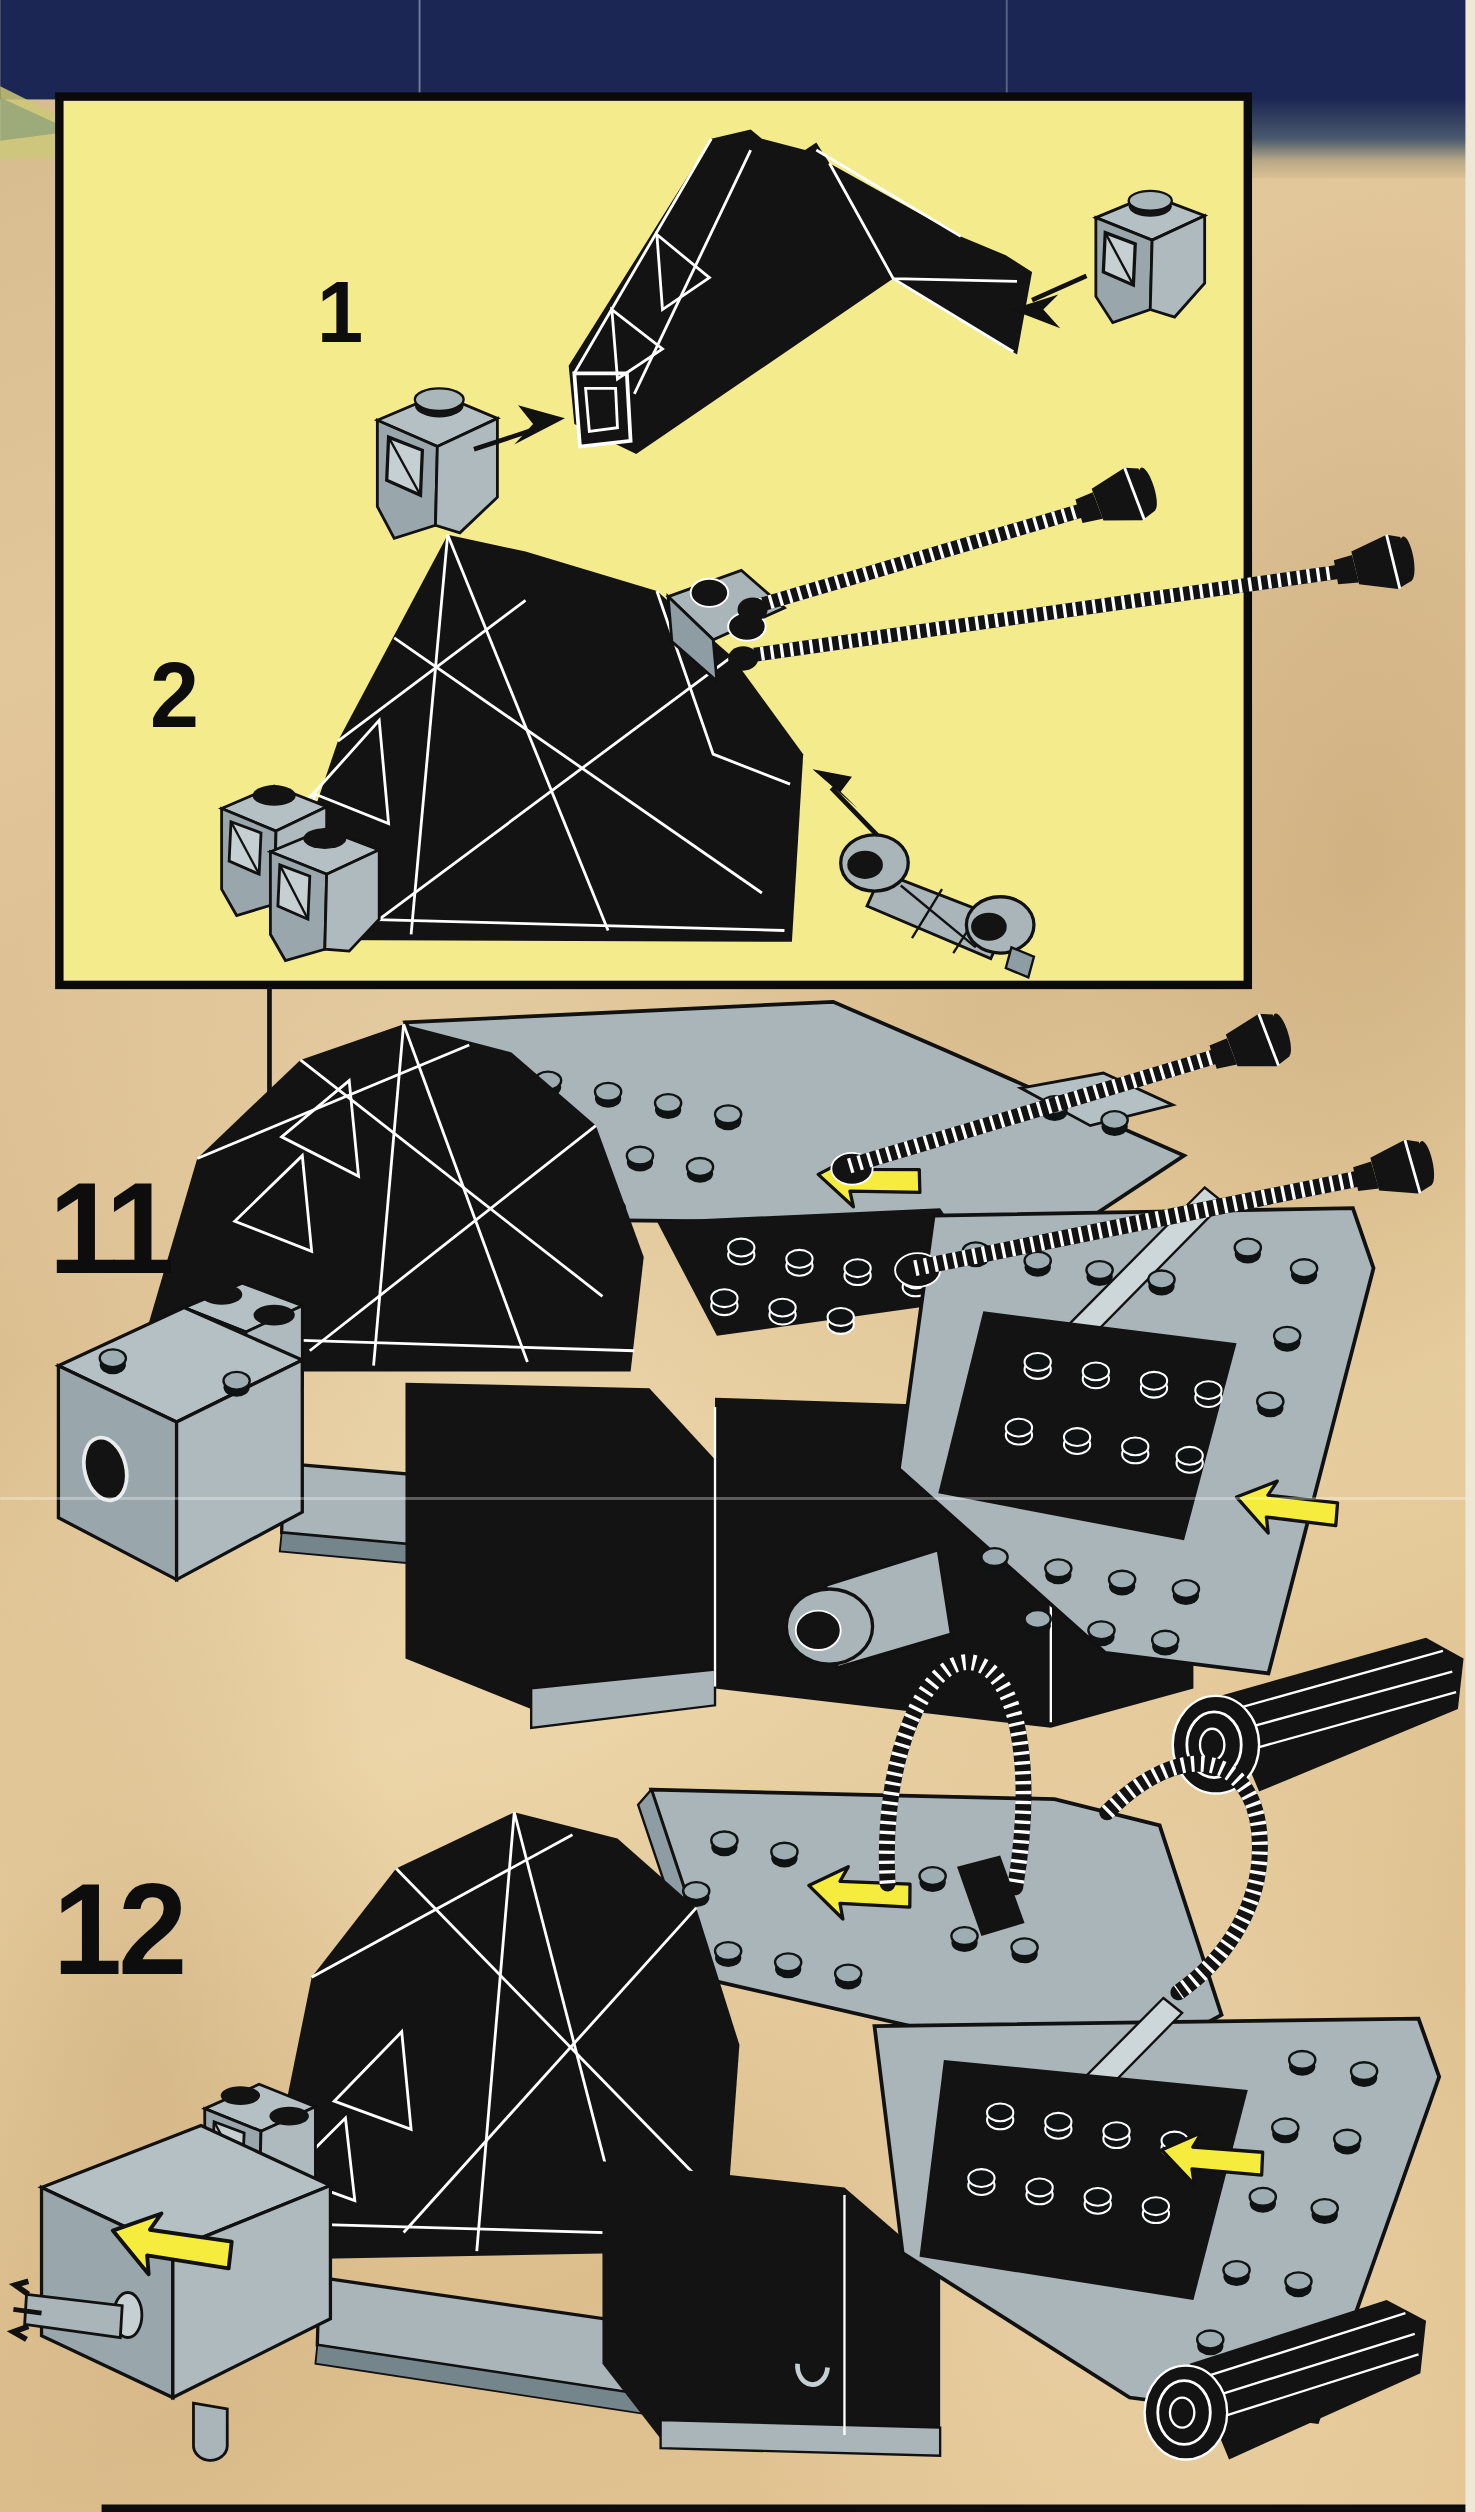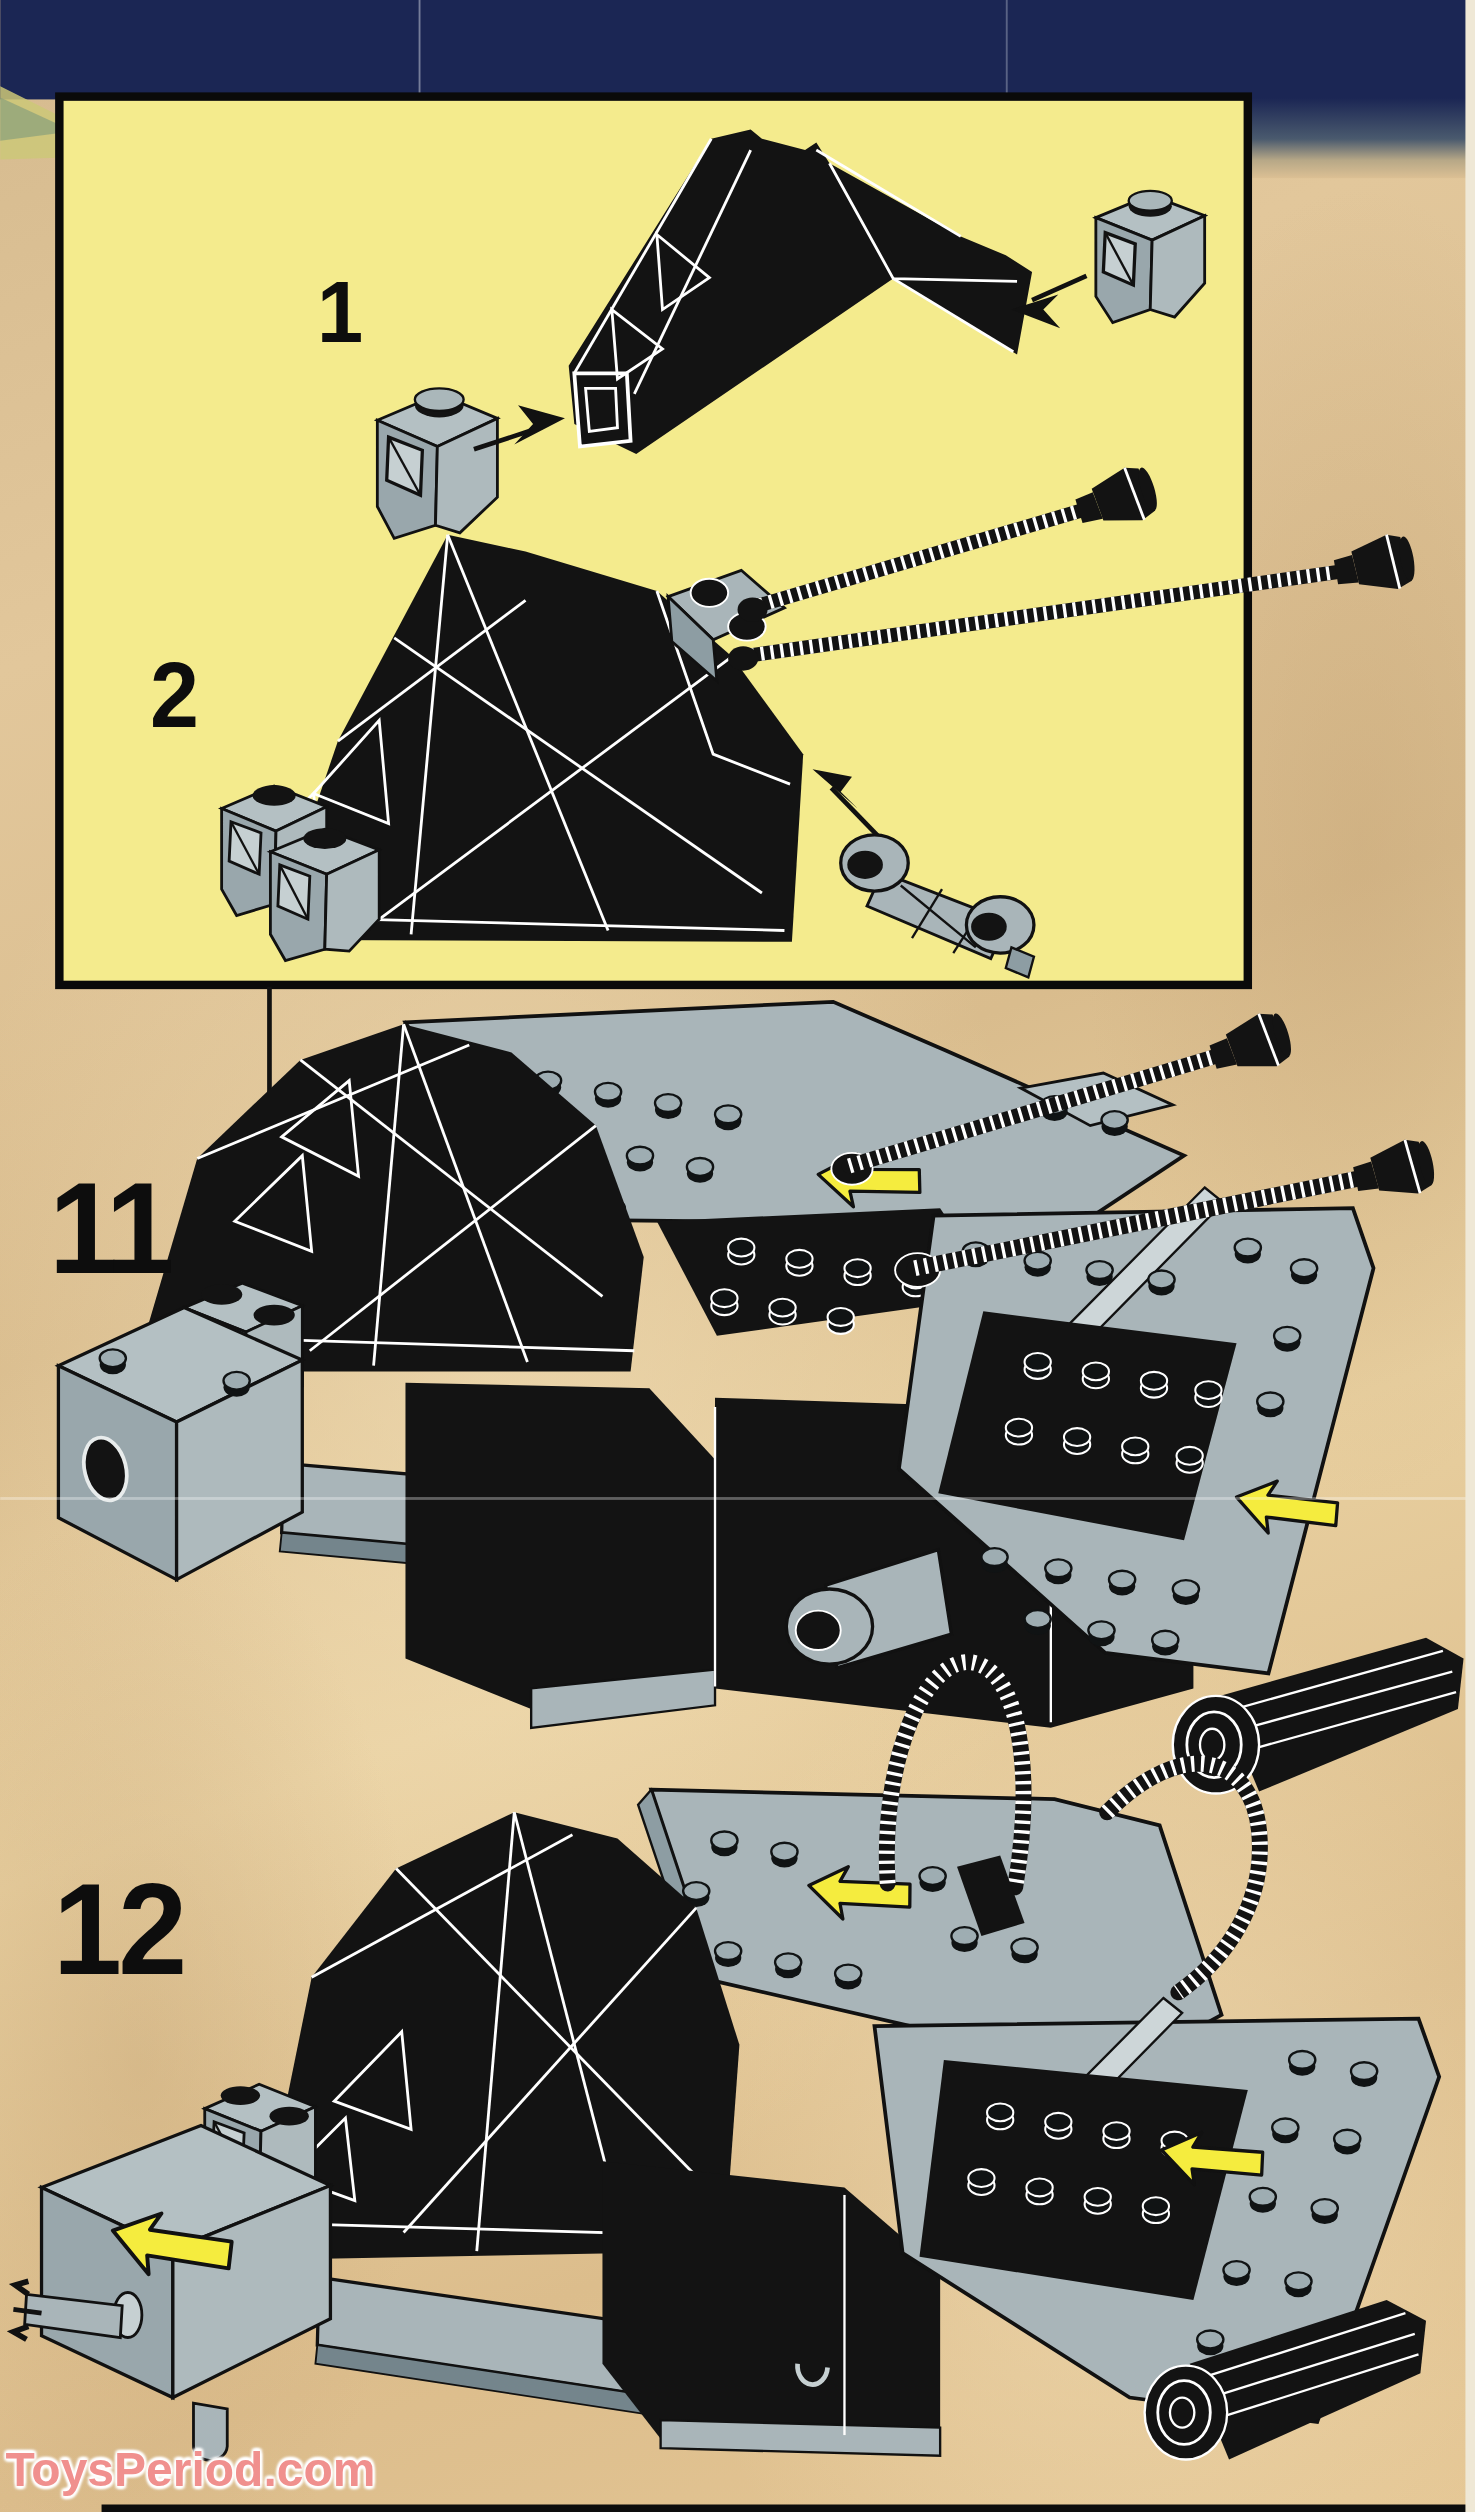--- a/index.html
+++ b/index.html
@@ -495,16 +495,15 @@
   <rect x="108" y="2670" width="1465" height="8" fill="#0d0d0d"></rect>
 
   <rect x="1562" y="0" width="11" height="2678" fill="#efe8d6"></rect>
 </svg>
 
 <div class="step-label" id="lbl-1">1</div>
 <div class="step-label" id="lbl-2">2</div>
 <div class="step-label" id="lbl-11">11</div>
 <div class="step-label" id="lbl-12">12</div>
 
-<div class="watermark">ToysPeriod.com</div>
 
 </div>
 
 
 </body></html>

